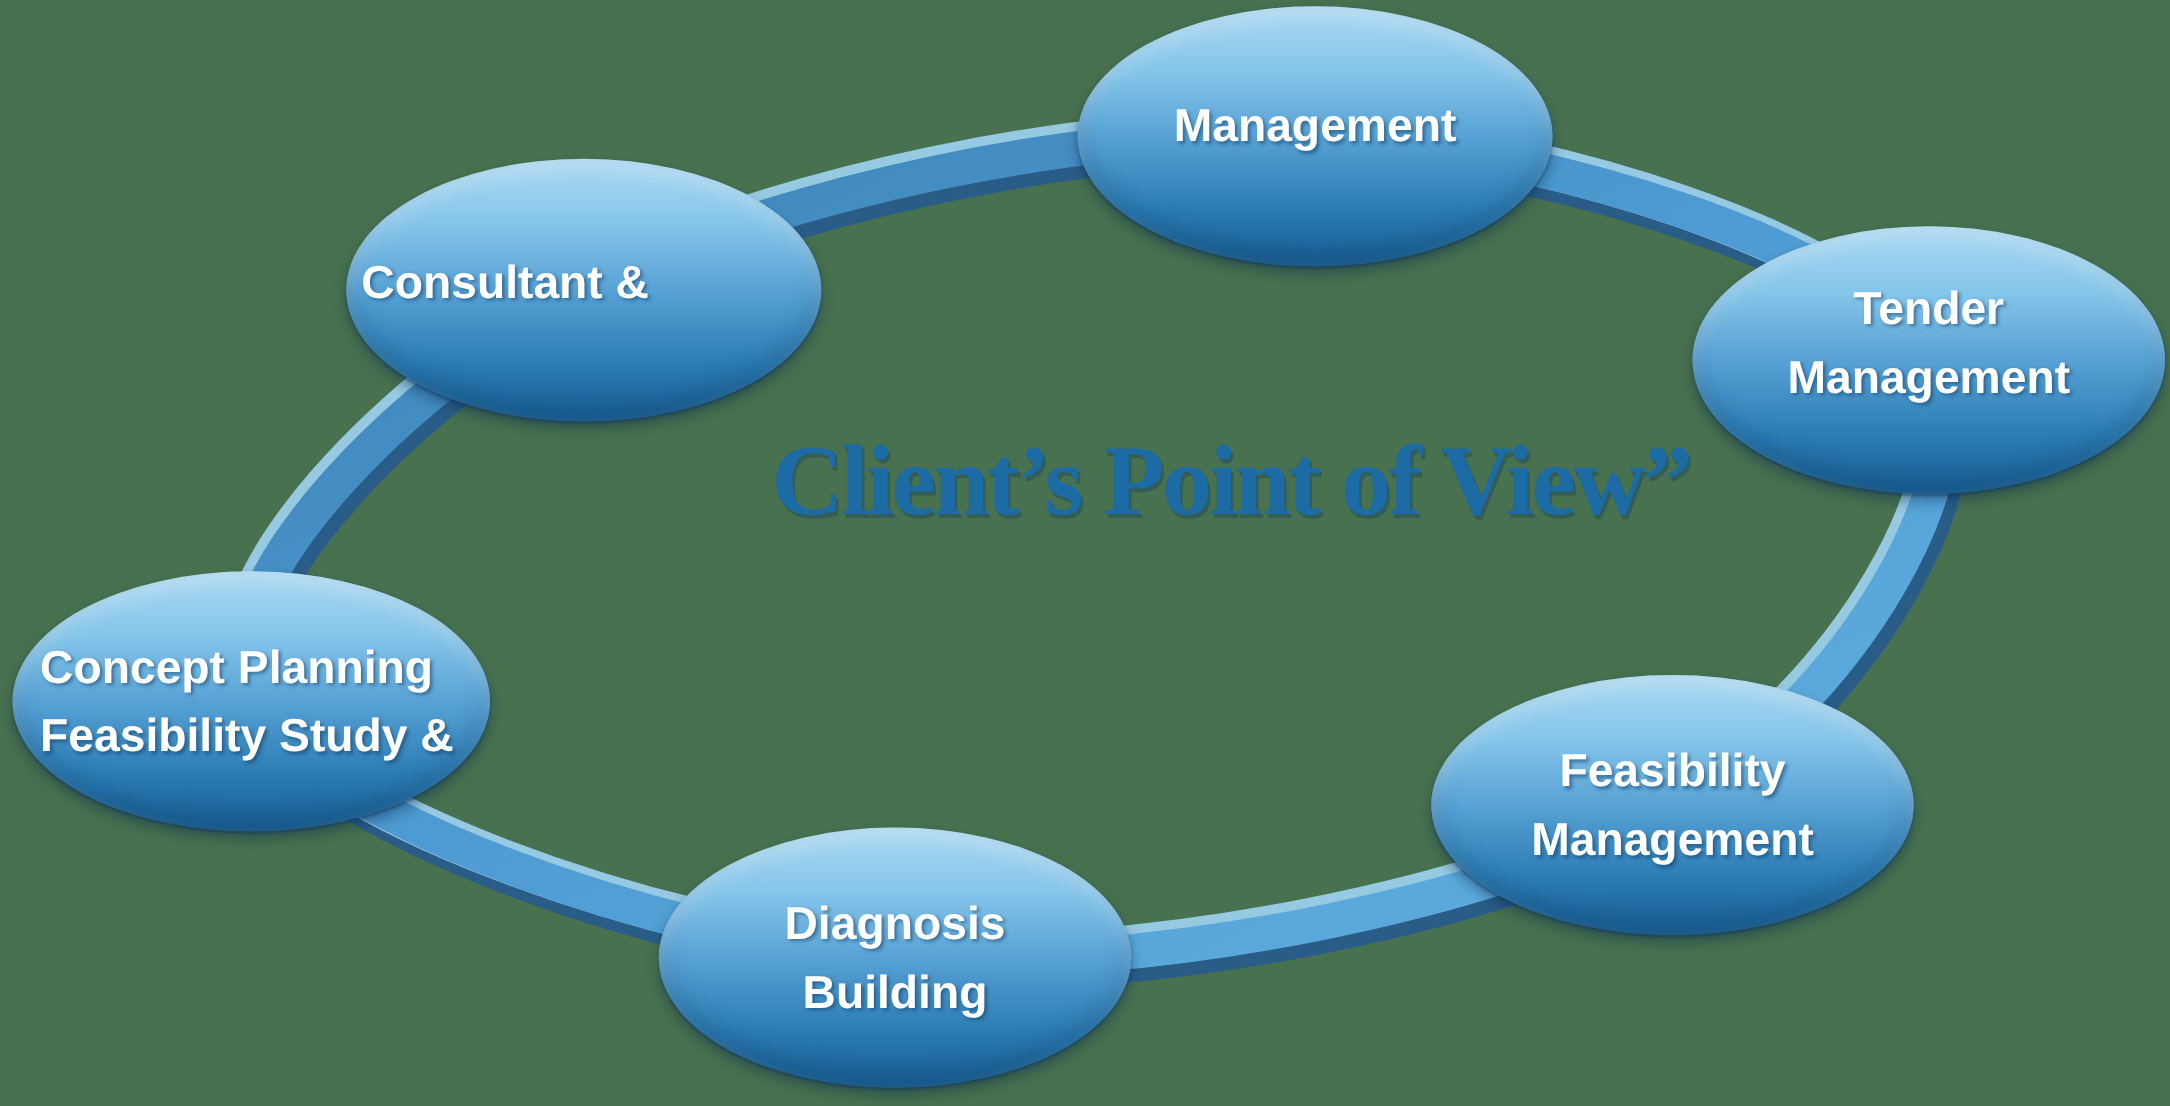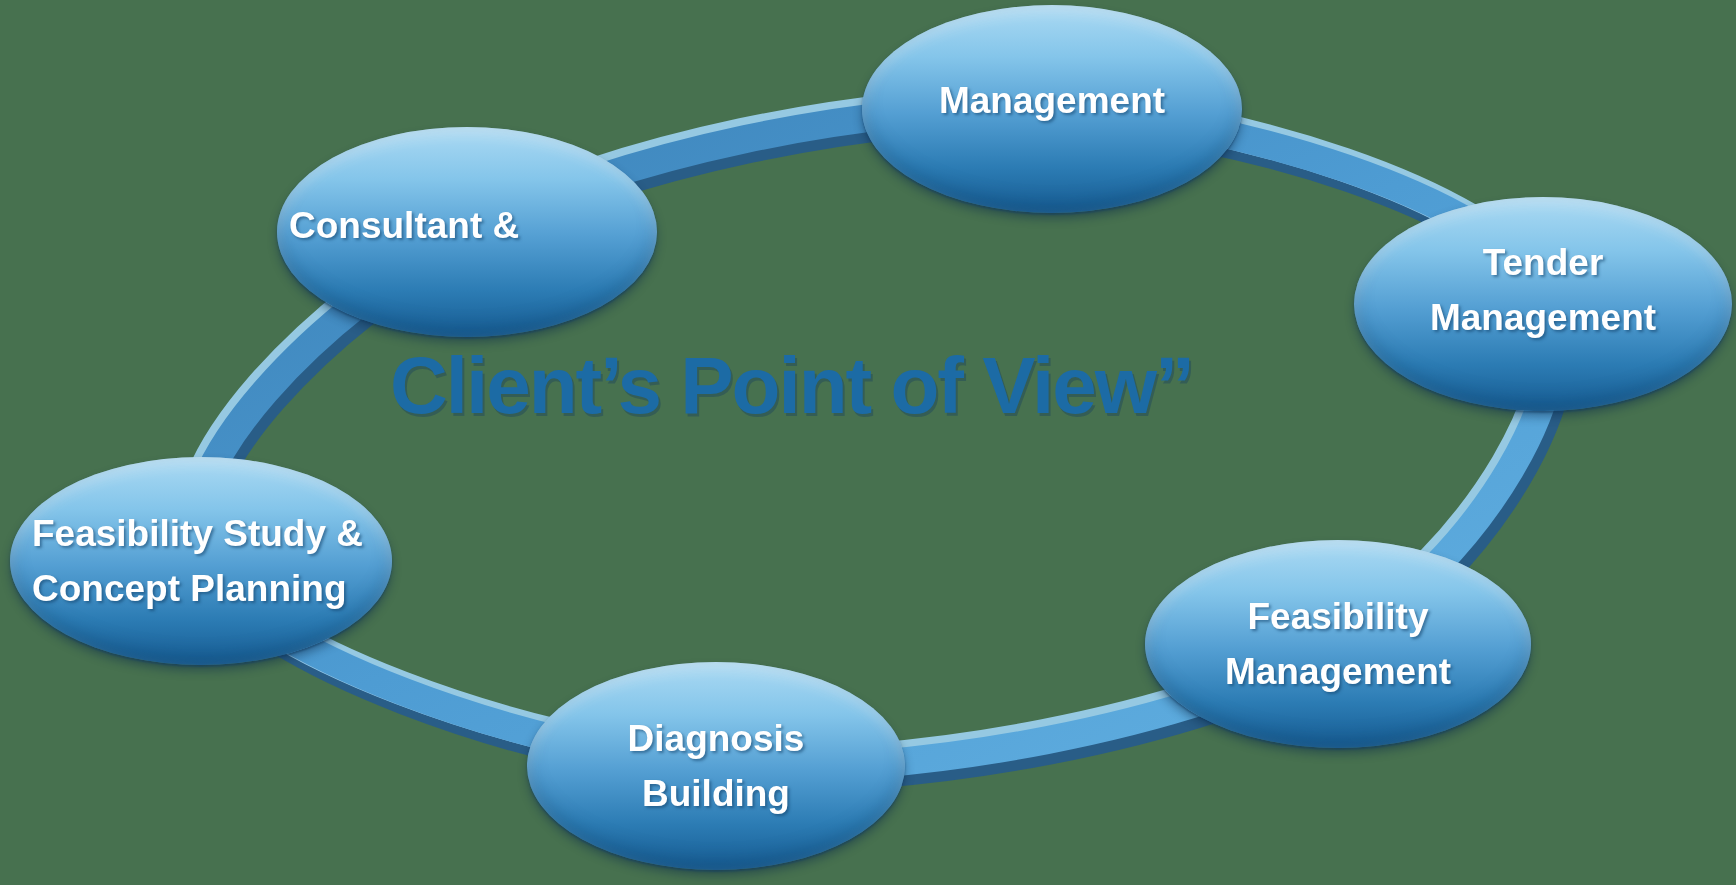--- a/index.html
+++ b/index.html
@@ -52,21 +52,21 @@
     white-space: nowrap;
   }
   .bubble.left-align {
     align-items: flex-start;
   }
   .bubble.left-align .txt {
     text-align: left;
   }
   #b-design       { left: 862px;  top: 5px;   width: 380px; height: 208px; }
   #b-design .txt        { transform: translateY(-9px); }
-  #b-tender       { left: 1354px; top: 197px; width: 378px; height: 214px; }
+  #b-tender       { left: 1354px; top: 181px; width: 378px; height: 214px; }
   #b-tender .txt        { transform: translateY(-14px); }
   #b-construction { left: 1145px; top: 540px; width: 386px; height: 208px; }
   #b-building     { left: 527px;  top: 662px; width: 378px; height: 208px; }
   #b-feasibility  { left: 10px;   top: 457px; width: 382px; height: 208px; padding-left: 0; }
   #b-feasibility .txt   { margin-left: 22px; }
   #b-consultant   { left: 277px;  top: 127px; width: 380px; height: 210px; }
   #b-consultant .txt    { margin-left: 12px; transform: translateY(-7px); }
 
   .quote {
     position: absolute;
@@ -75,20 +75,22 @@
     z-index: 1;
     color: #1c6ba5;
     font-weight: bold;
     font-size: 80px;
     line-height: 107px;
     letter-spacing: -2px;
     text-shadow: 2px 3px 0 rgba(16, 58, 96, 0.35);
     white-space: nowrap;
   }
   .quote .line2 {
+    margin-left: 227px;
+    font-family: Liberation Serif, serif;
   }
 </style>
 </head>
 <body>
 
 <div class="stage">
 
   <svg class="ring-svg" viewBox="0 0 1736 885" xmlns="http://www.w3.org/2000/svg" aria-hidden="true">
     <defs>
       <linearGradient id="ringGrad" x1="0" y1="0" x2="1" y2="1">
@@ -130,22 +132,22 @@
 
   <div class="bubble" id="b-building">
     <div class="txt">
       <div>Diagnosis</div>
       <div>Building</div>
     </div>
   </div>
 
   <div class="bubble left-align" id="b-feasibility">
     <div class="txt">
+      <div>Concept Planning</div>
       <div>Feasibility Study &amp;</div>
-      <div>Concept Planning</div>
     </div>
   </div>
 
   <div class="bubble left-align" id="b-consultant">
     <div class="txt">
       <div>Consultant &amp;</div>
     </div>
   </div>
 
 </div>

